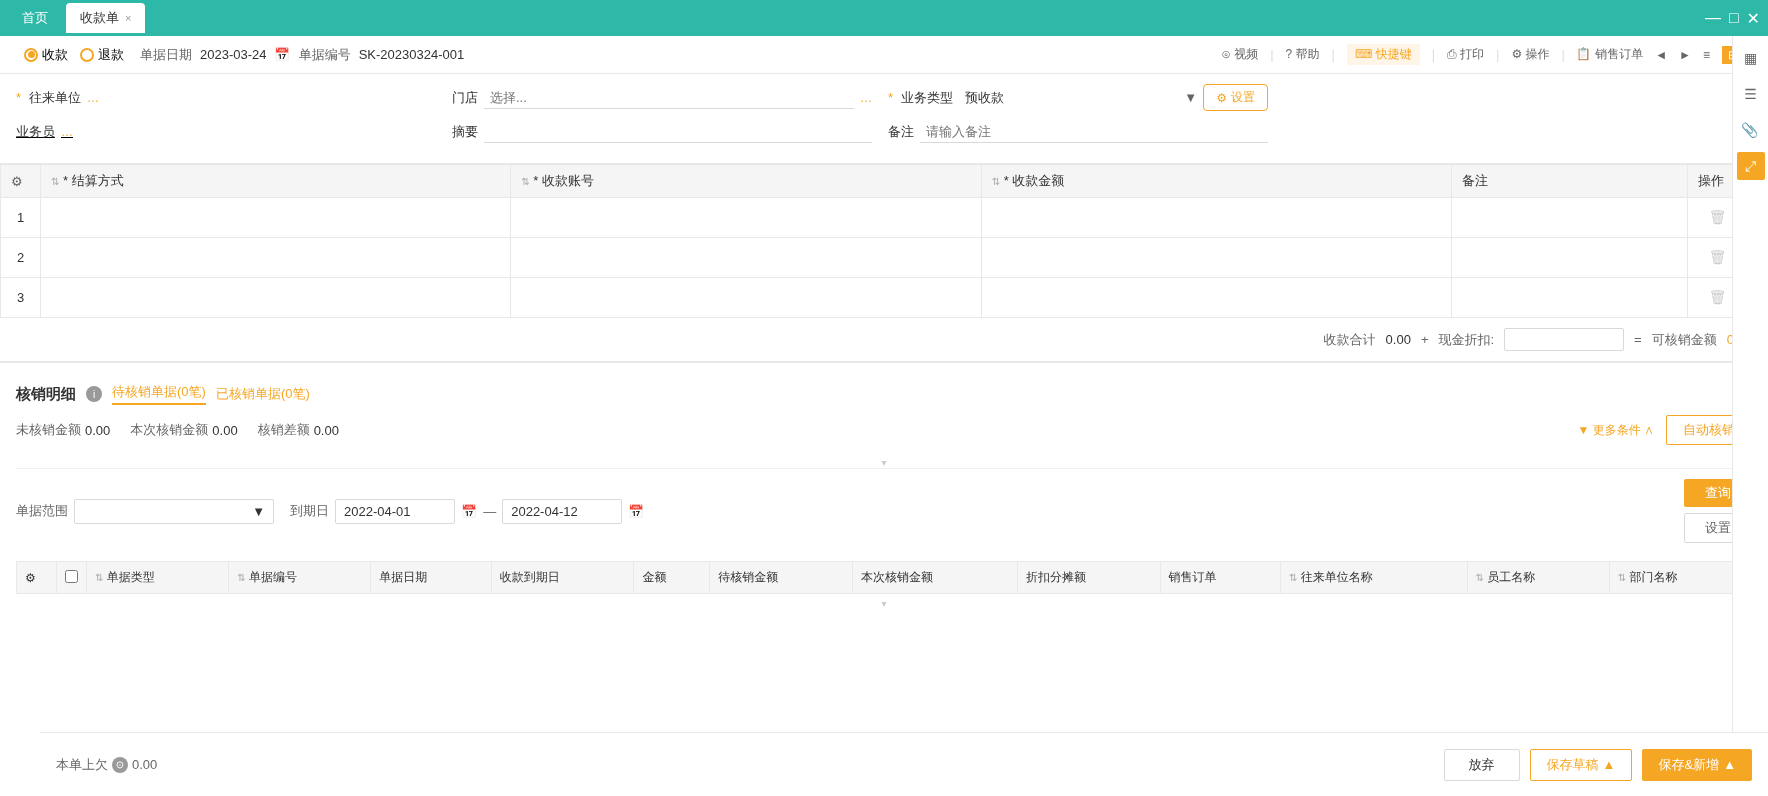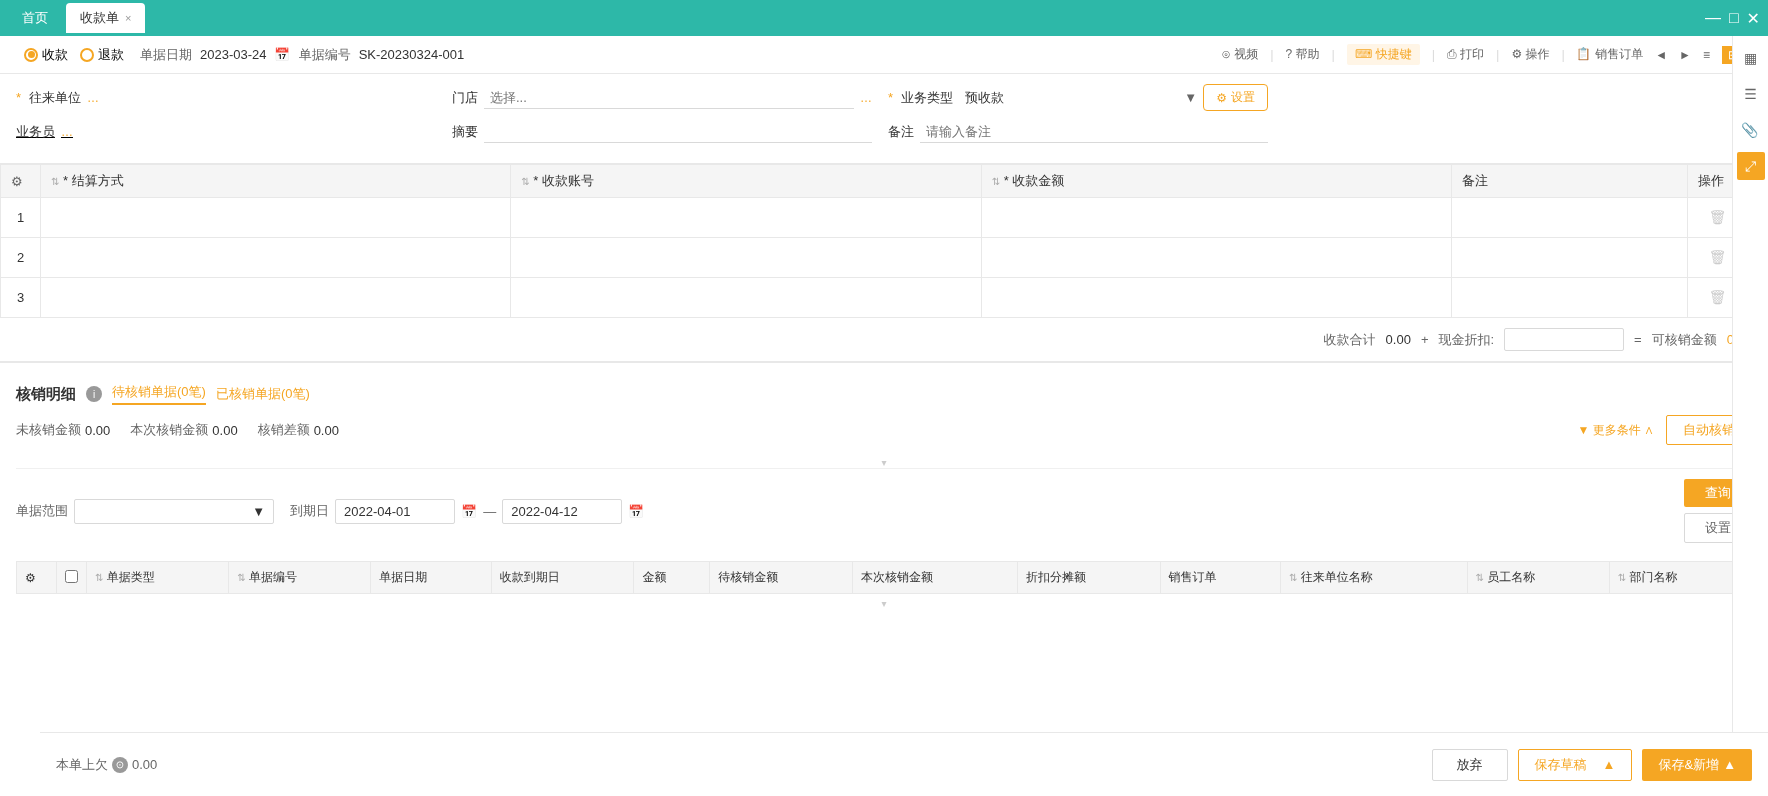--- a/index.html
+++ b/index.html
@@ -176,21 +176,21 @@
     }
     .bottom-info { display: flex; align-items: center; gap: 4px; color: #666; font-size: 13px; }
     .bottom-actions { margin-left: auto; display: flex; gap: 10px; }
     .btn-discard {
       background: #fff; border: 1px solid #d9d9d9; color: #333;
       padding: 6px 24px; border-radius: 2px; cursor: pointer; font-size: 13px;
     }
     .btn-save-draft {
       background: #fff; border: 1px solid #f5a623; color: #f5a623;
       padding: 6px 16px; border-radius: 2px; cursor: pointer; font-size: 13px;
-      display: flex; align-items: center; gap: 16px;
+      display: flex; align-items: center; gap: 4px;
     }
     .btn-save-new {
       background: #f5a623; border: none; color: #fff;
       padding: 6px 16px; border-radius: 2px; cursor: pointer; font-size: 13px;
       display: flex; align-items: center; gap: 4px;
     }
 
     
     .right-sidebar {
       position: fixed; right: 0; top: 36px; bottom: 48px;

